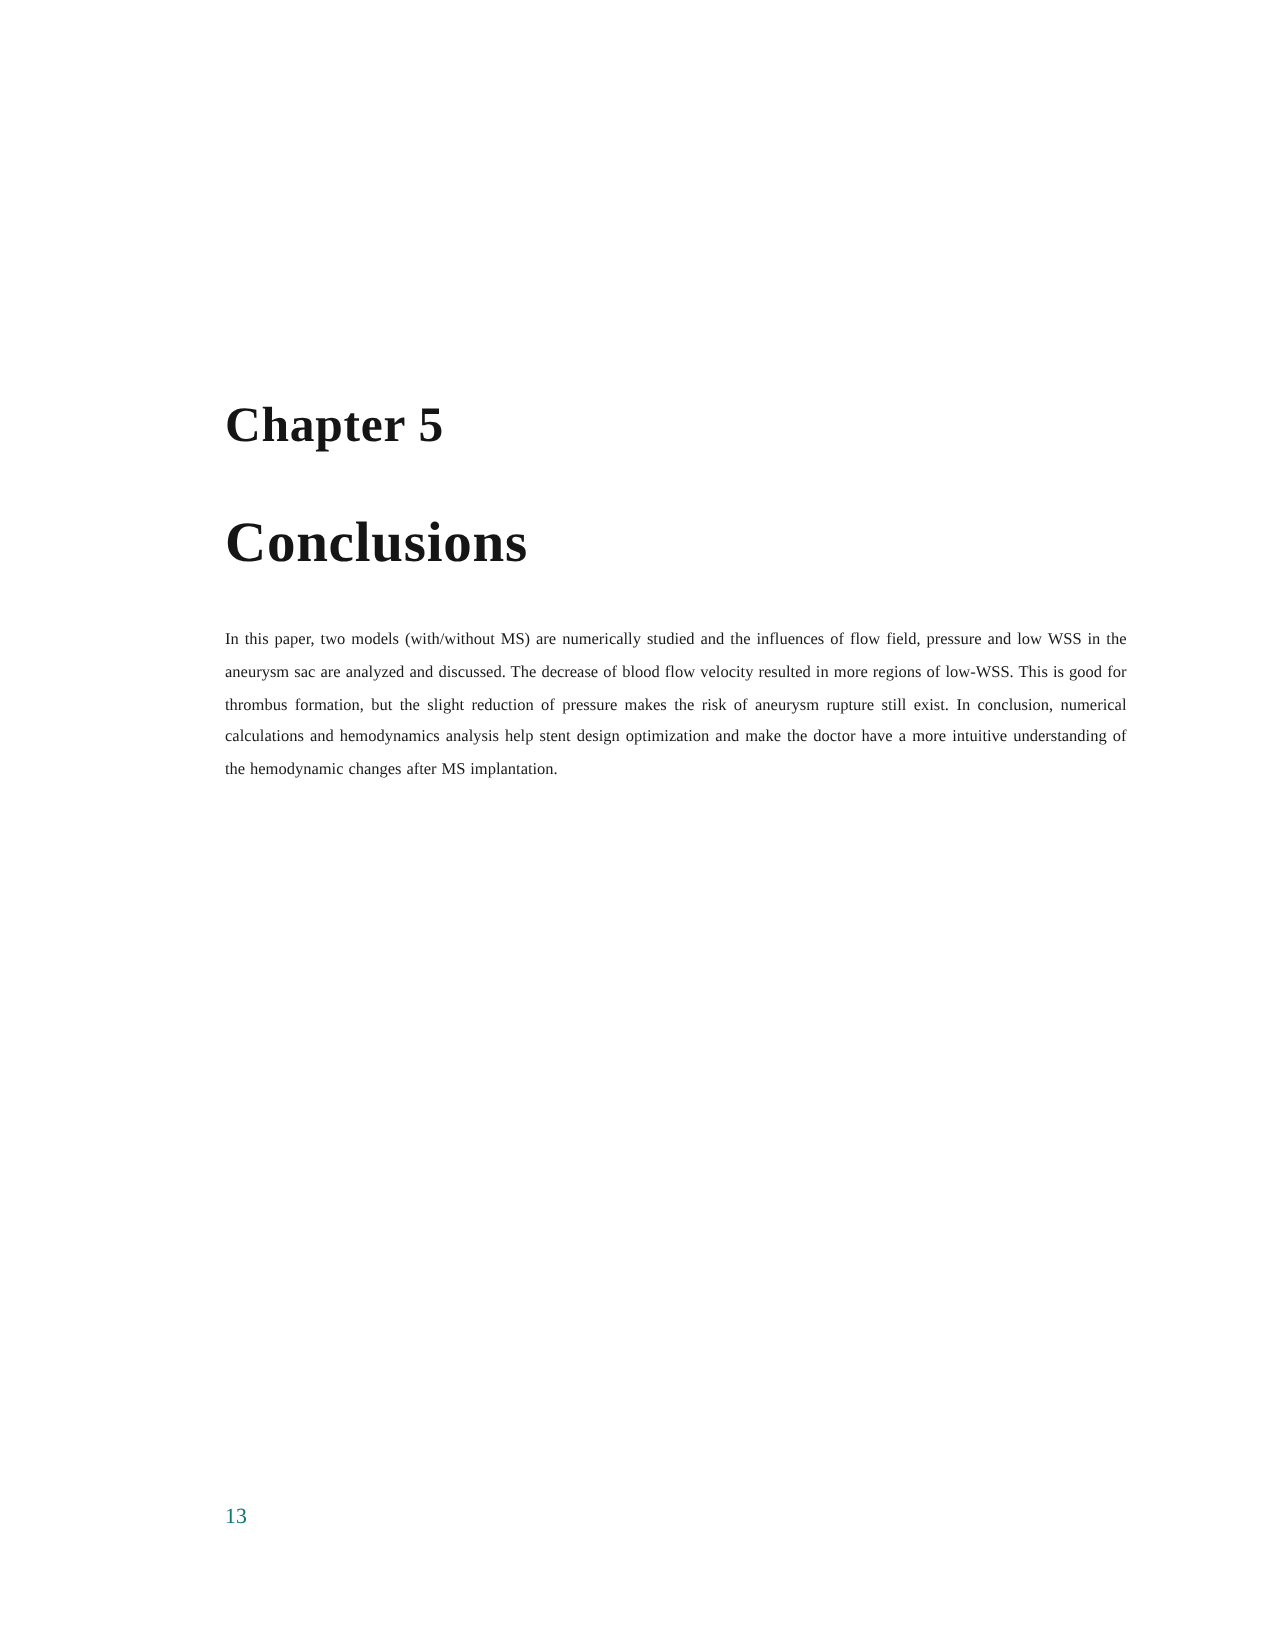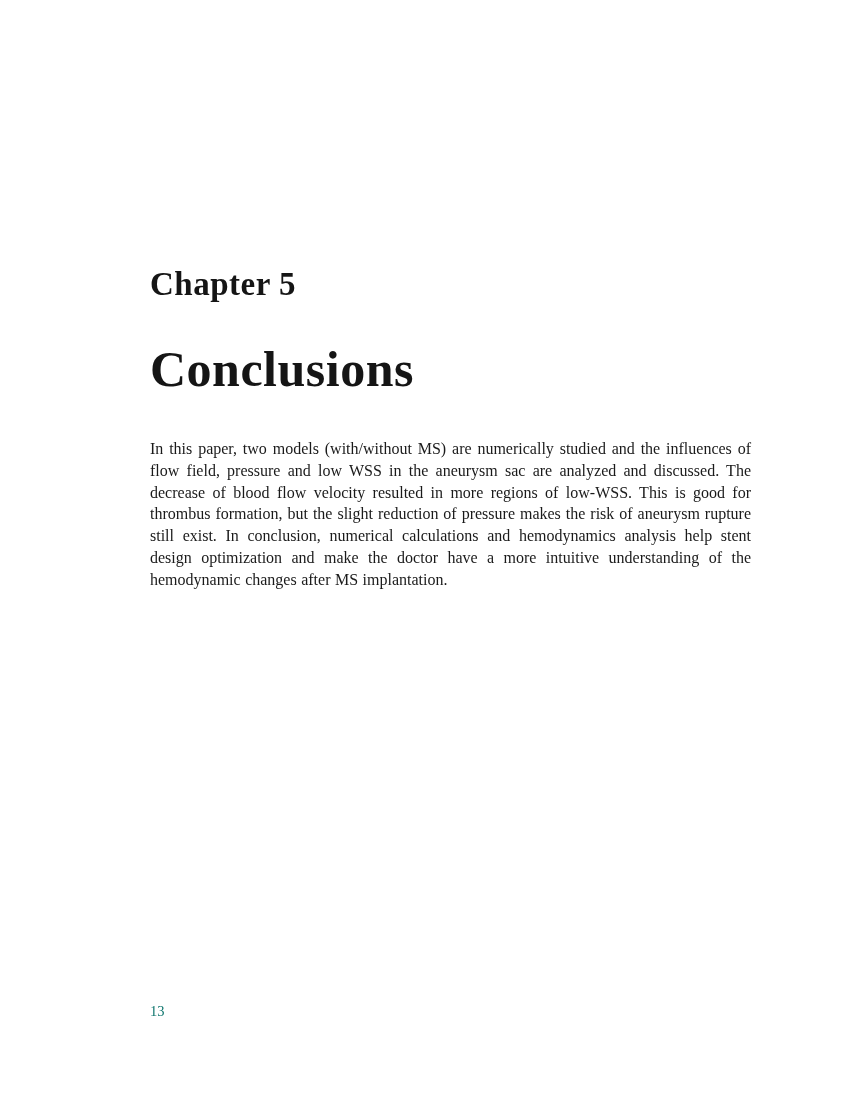--- a/index.html
+++ b/index.html
@@ -30,23 +30,23 @@
     left: 150px;
     top: 340px;
     font-size: 38px;
     font-weight: bold;
     letter-spacing: 0.5px;
     color: #151515;
   }
   .body-paragraph {
     position: absolute;
     left: 150px;
-    top: 438px;
+    top: 416px;
     width: 601px;
-    font-size: 16px;
+    font-size: 11px;
     line-height: 21.8px;
     text-align: justify;
     text-justify: inter-word;
     color: #1a1a1a;
     word-spacing: 0.5px;
   }
   .page-footer {
     position: absolute;
     left: 150px;
     top: 1003px;
@@ -56,19 +56,19 @@
     color: #0f766e;
   }
 </style>
 </head>
 <body>
 
 <div class="page">
 
   <div class="chapter-label">Chapter 5</div>
 
-  <h1 class="chapter-title" style="margin:0; font-size:50px;">Conclusions</h1>
+  <h1 class="chapter-title" style="margin:0; font-size:38px;">Conclusions</h1>
 
   <p class="body-paragraph" style="margin:0;">In this paper, two models (with/without MS) are numerically studied and the influences of flow field, pressure and low WSS in the aneurysm sac are analyzed and discussed. The decrease of blood flow velocity resulted in more regions of low-WSS. This is good for thrombus formation, but the slight reduction of pressure makes the risk of aneurysm rupture still exist. In conclusion, numerical calculations and hemodynamics analysis help stent design optimization and make the doctor have a more intuitive understanding of the hemodynamic changes after MS implantation.</p>
 
   <div class="page-footer">13</div>
 
 </div>
 
 </body></html>

